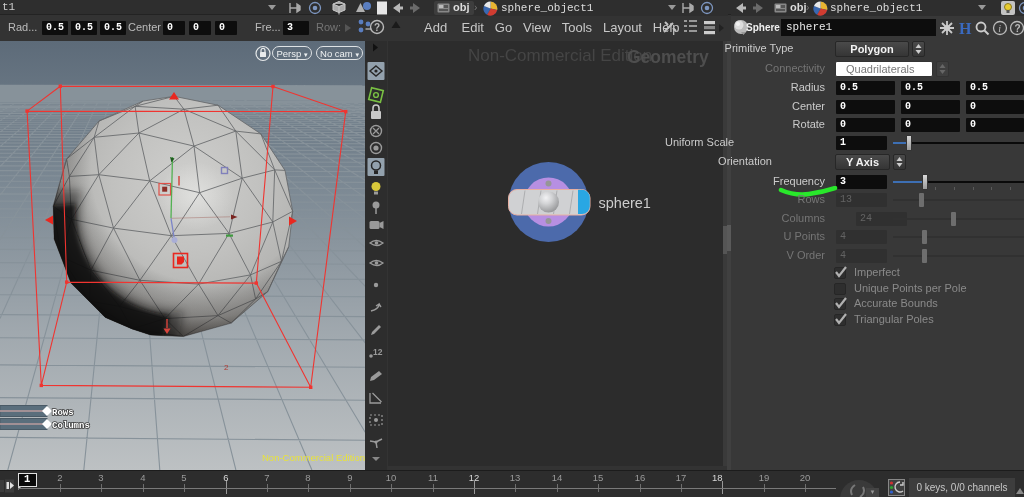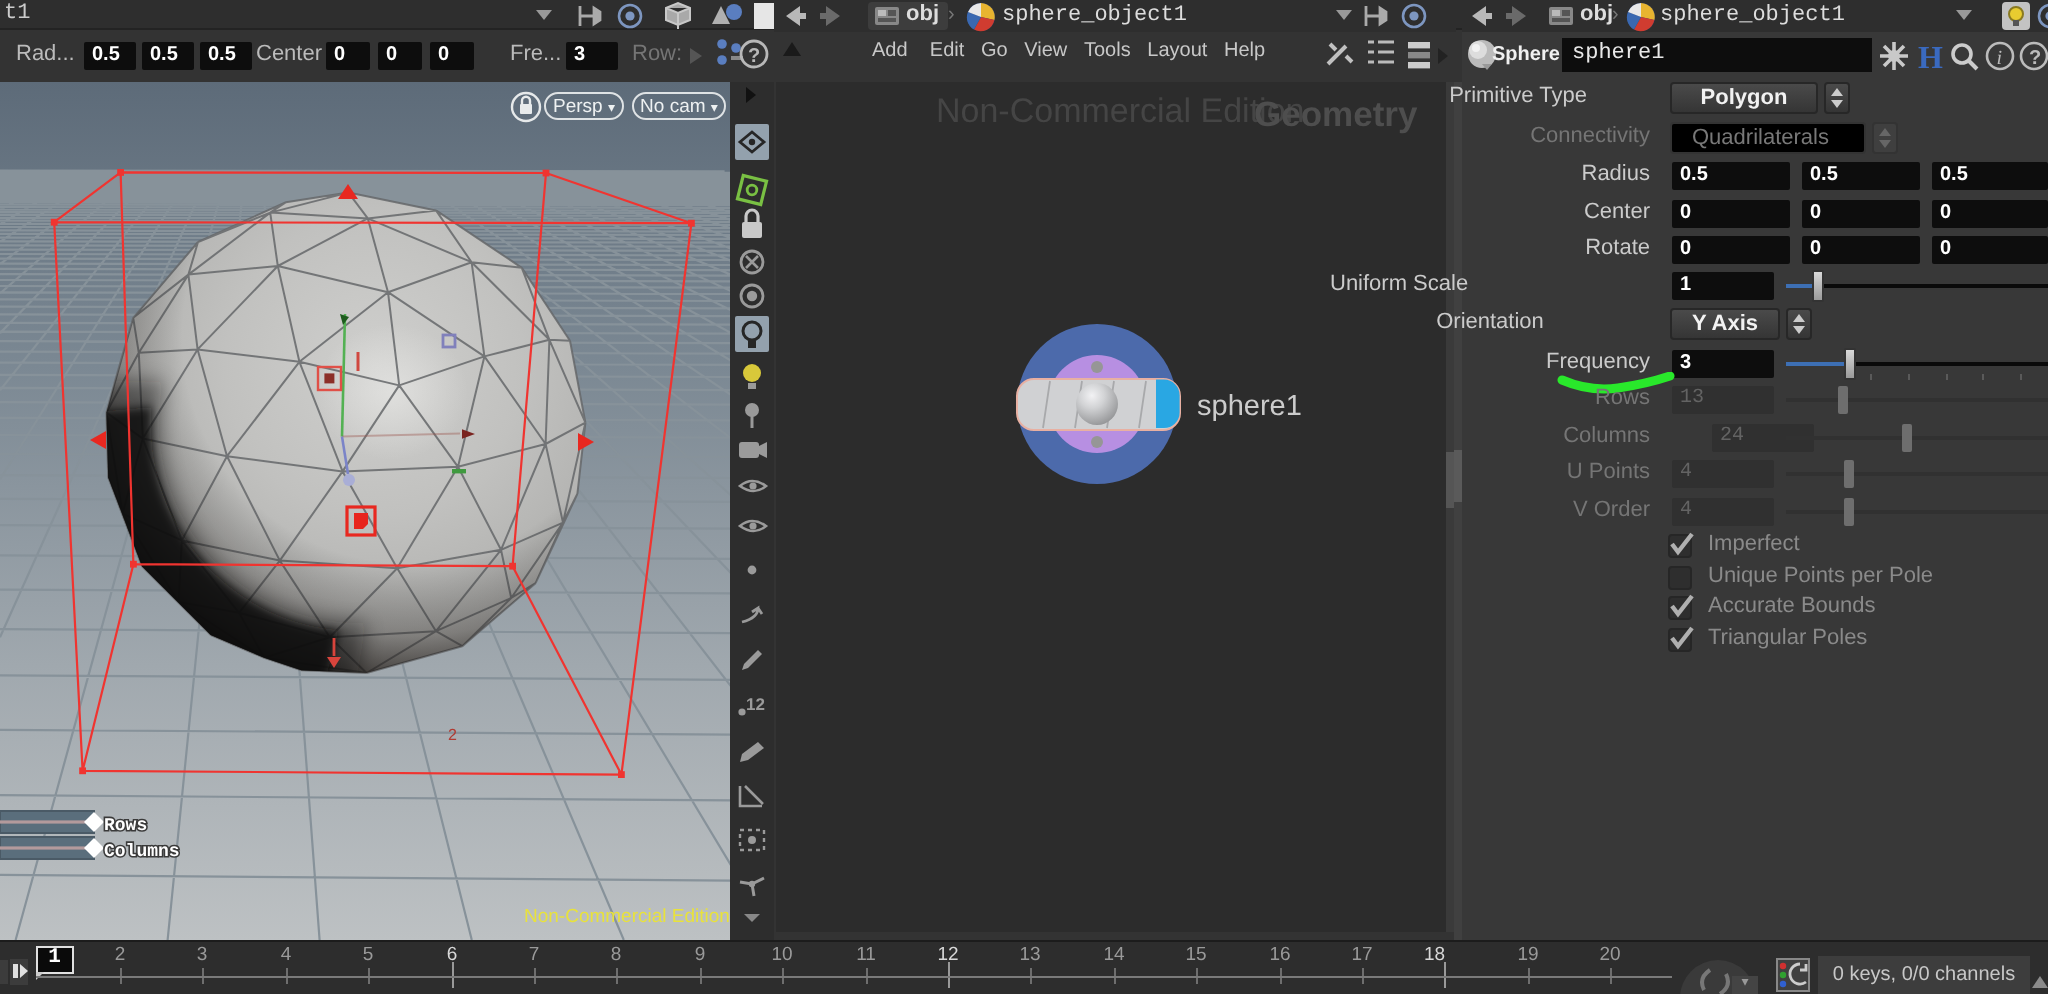--- a/index.html
+++ b/index.html
@@ -1,17 +1,17 @@
 <!DOCTYPE html>
 <html><head><meta charset="utf-8"><style>
 * { margin:0; padding:0; box-sizing:border-box; }
 body { width:1024px; height:497px; background:#333333; font-family:"Liberation Sans",sans-serif; overflow:hidden; position:relative; }
 .abs { position:absolute; }
 .hud { font-size:9px; font-weight:bold; fill:#fff; font-family:"Liberation Mono",monospace; paint-order:stroke; stroke:#3a3a3a; stroke-width:1.6px; }
-.fld { position:absolute; background:#0d0d0d; color:#fff; font-family:Liberation Sans, sans-serif; font-size:10px; font-weight:bold; line-height:14px; padding-left:4px; border-radius:1px; }
+.fld { position:absolute; background:#0d0d0d; color:#fff; font-family:Liberation Mono, monospace; font-size:10px; font-weight:bold; line-height:14px; padding-left:4px; border-radius:1px; }
 .fldg { position:absolute; background:#303030; color:#636363; font-family:"Liberation Mono",monospace; font-size:10px; line-height:14px; padding-left:4px; border-radius:1px; }
 .lbl { position:absolute; color:#cbcbcb; font-size:11px; }
 .lblg { position:absolute; color:#757575; font-size:11px; }
 .mono { font-family:"Liberation Mono",monospace; }
 </style></head>
 <body>
 
 <div class="abs" style="left:0;top:0;width:1024px;height:15px;background:#2e2e2e;border-bottom:1px solid #232323"></div>
 <div class="abs mono" style="left:2px;top:1px;color:#ccc;font-size:11px">t1</div>
 <div class="abs" style="left:268px;top:5px;width:0;height:0;border:4px solid transparent;border-top:5px solid #999"></div>
@@ -208,21 +208,21 @@
 <div class="abs" style="left:668px;top:5px;width:0;height:0;border:4px solid transparent;border-top:5px solid #999"></div>
 <svg class="abs" width="40" height="16" style="left:680px;top:0">
 <path d="M3 3v10M3 8h7M10 4v8l3-2v-4z" stroke="#aaa" stroke-width="1.4" fill="#aaa"></path>
 <circle cx="27" cy="8" r="5.5" fill="none" stroke="#7d96c0" stroke-width="1.3"></circle>
     <circle cx="27" cy="8" r="2.3" fill="#7d96c0"></circle>
 </svg>
 <div class="abs" style="left:387px;top:16px;width:341px;height:25px;background:#333"></div>
 <svg class="abs" width="12" height="12" style="left:390px;top:19px">
     <path d="M6 2l4.5 7h-9z" fill="#1a1a1a"></path>
   </svg>
-<div class="abs" style="left:436px;top:20px;color:#c8c8c8;font-size:10px">Add&nbsp;&nbsp;&nbsp;&nbsp;Edit&nbsp;&nbsp;&nbsp;Go&nbsp;&nbsp;&nbsp;View&nbsp;&nbsp;&nbsp;Tools&nbsp;&nbsp;&nbsp;Layout&nbsp;&nbsp;&nbsp;Help</div>
+<div class="abs" style="left:424px;top:20px;color:#c8c8c8;font-size:13px">Add&nbsp;&nbsp;&nbsp;&nbsp;Edit&nbsp;&nbsp;&nbsp;Go&nbsp;&nbsp;&nbsp;View&nbsp;&nbsp;&nbsp;Tools&nbsp;&nbsp;&nbsp;Layout&nbsp;&nbsp;&nbsp;Help</div>
 <svg class="abs" width="62" height="20" style="left:662px;top:18px">
 <path d="M2 14l9-9m-8-1l3 3m5 3l3 3" stroke="#c0c0c0" stroke-width="2"></path>
 <path d="M22 3h3M22 8h3M22 13h3M27 3h8M27 8h8M27 13h8" stroke="#bbb" stroke-width="1.6"></path>
 <rect x="42" y="3" width="11" height="3.2" fill="#ccc"></rect>
     <rect x="42" y="8" width="11" height="3.2" fill="#888"></rect>
     <rect x="42" y="13" width="11" height="3.2" fill="#ccc"></rect>
 <path d="M57 6l5 4-5 4z" fill="#222"></path>
 </svg>
 <svg width="339" height="425" style="position:absolute;left:388px;top:41px" viewBox="0 0 339 425">
 <rect width="339" height="425" fill="#2c2c2c"></rect>
@@ -308,21 +308,21 @@
     <text x="75.5" y="14" font-size="10" font-weight="bold" fill="#bbb" font-family="Liberation Sans">?</text>
 </svg>
 <div class="abs" style="left:731px;top:41px;width:293px;height:429px;background:#383838"></div>
 <div class="lbl" style="left:679px;top:42px;width:160px;text-align:center">Primitive Type</div>
 <div class="abs" style="left:835px;top:41px;width:74px;height:16px;background:linear-gradient(#4a4a4a,#353535);border:1px solid #272727;border-radius:2px;color:#f2f2f2;font-size:11px;font-weight:bold;text-align:center;line-height:15px">Polygon</div>
 <div class="abs" style="left:912px;top:41px;width:13px;height:16px;background:linear-gradient(#4a4a4a,#353535);border:1px solid #272727;border-radius:2px"></div>
 <svg class="abs" width="13" height="16" style="left:912px;top:41px">
     <path d="M6.5 3l3 4h-6zM6.5 13l3-4h-6z" fill="#ccc"></path>
   </svg>
 <div class="lblg" style="left:665px;top:62px;width:160px;text-align:right">Connectivity</div>
-<div class="abs" style="left:835px;top:61px;width:98px;height:16px;background:#000000;border:1px solid #333;border-radius:2px;color:#787878;font-size:11px;padding-left:10px;line-height:15px">Quadrilaterals</div>
+<div class="abs" style="left:835px;top:61px;width:98px;height:16px;background:#ffffff;border:1px solid #333;border-radius:2px;color:#787878;font-size:11px;padding-left:10px;line-height:15px">Quadrilaterals</div>
 <div class="abs" style="left:936px;top:61px;width:13px;height:16px;background:#3f3f3f;border:1px solid #333;border-radius:2px"></div>
 <svg class="abs" width="13" height="16" style="left:936px;top:61px">
     <path d="M6.5 3l3 4h-6zM6.5 13l3-4h-6z" fill="#666"></path>
   </svg>
 <div class="lbl" style="left:665px;top:81px;width:160px;text-align:right">Radius</div>
 <div class="fld" style="left:836px;top:81px;width:59px;height:14px">0.5</div>
 <div class="fld" style="left:901px;top:81px;width:59px;height:14px">0.5</div>
 <div class="fld" style="left:966px;top:81px;width:58px;height:14px">0.5</div>
 <div class="lbl" style="left:665px;top:100px;width:160px;text-align:right">Center</div>
 <div class="fld" style="left:836px;top:100px;width:59px;height:14px">0</div>

